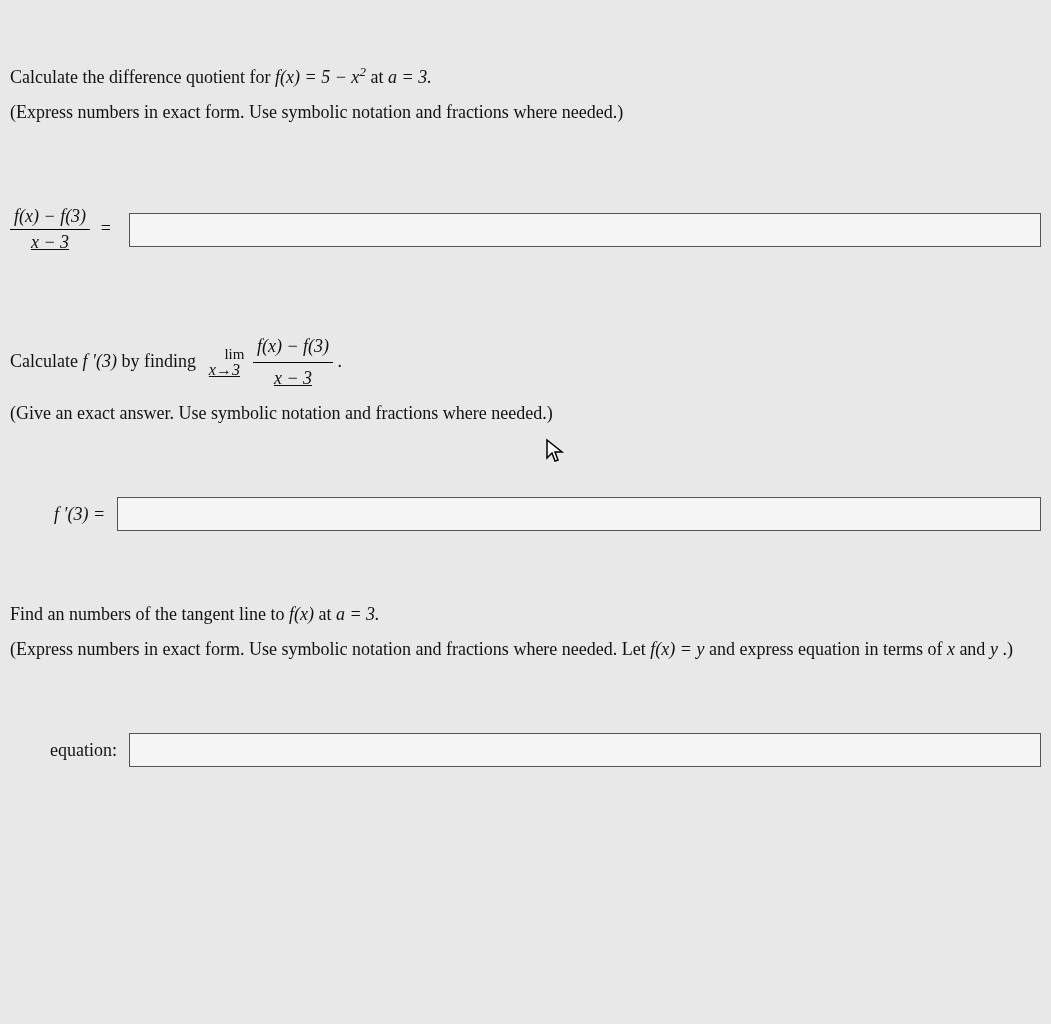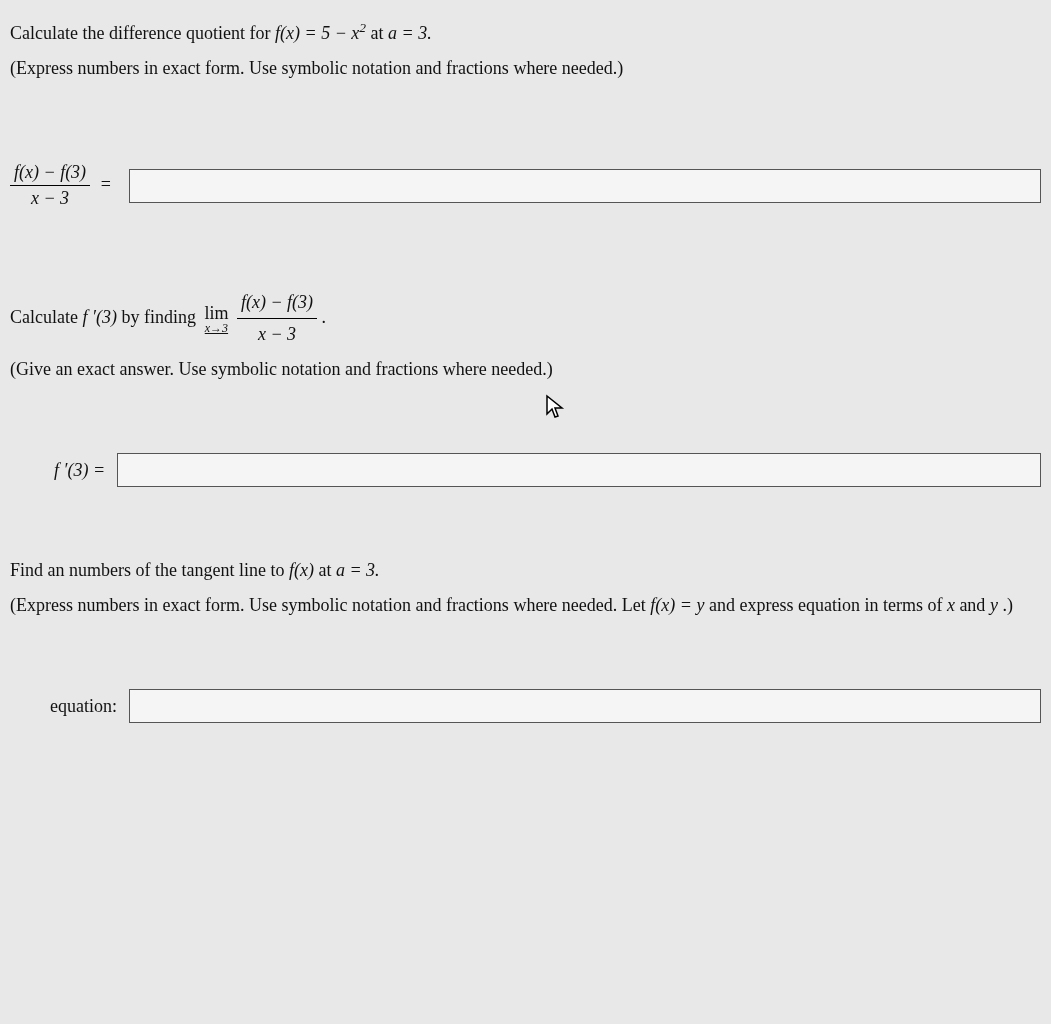--- a/index.html
+++ b/index.html
@@ -6,40 +6,42 @@
     body {
       font-family: 'Times New Roman', Times, serif;
       font-size: 18px;
       background: #e8e8e8;
       padding: 20px 10px;
       color: #111;
       width: 1051px;
     }
     .problem-section {
       margin-bottom: 60px;
+      margin-top: 44px;
     }
     .prompt-line {
       margin-bottom: 8px;
       line-height: 1.5;
     }
     .math-italic { font-style: italic; }
     .fraction {
       display: inline-block;
       text-align: center;
       vertical-align: middle;
       font-style: italic;
     }
     .fraction .num {
       display: block;
       border-bottom: 1.5px solid #000;
       padding: 0 4px 2px 4px;
     }
     .fraction .den {
       display: block;
       padding: 2px 4px 0 4px;
+      text-decoration: underline;
     }
     .answer-row {
       display: flex;
       align-items: center;
       margin-top: 50px;
       gap: 12px;
     }
     .answer-label {
       white-space: nowrap;
       font-style: italic;
@@ -53,22 +55,22 @@
       font-size: 16px;
       font-family: inherit;
     }
     .lim-block {
       display: inline-block;
       text-align: center;
       vertical-align: middle;
       line-height: 1;
       margin: 0 4px;
     }
-    .lim-block .lim-top { display: block; font-size: 18px; }
-    .lim-block .lim-bot { display: block; font-size: 12px; font-style: italic; text-decoration: underline; }
+    .lim-block .lim-top { display: block; font-size: 15px; margin-left: 20px; }
+    .lim-block .lim-bot { display: block; font-size: 16px; font-style: italic; text-decoration: underline; }
     sup { font-size: 0.75em; vertical-align: super; line-height: 0; }
     .eq-sign { margin: 0 6px; }
     .cursor-icon {
       position: absolute;
       font-size: 24px;
       pointer-events: none;
     }
     .section-wrap { position: relative; }
     .normal { font-style: normal; }
   </style>

